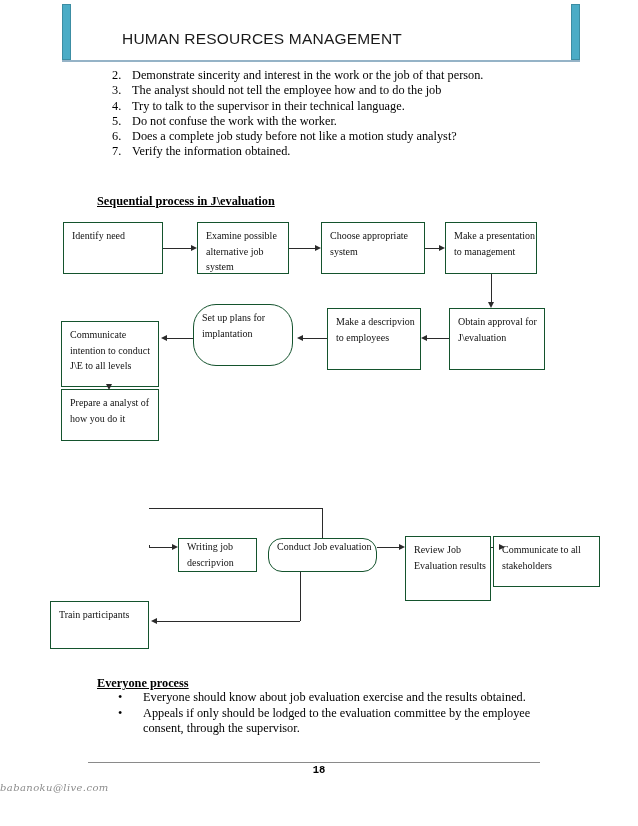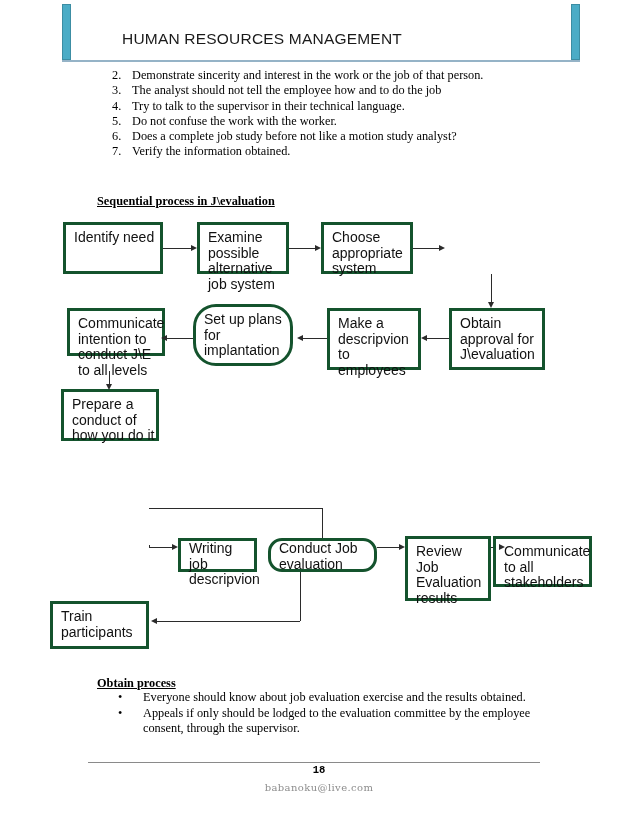--- a/index.html
+++ b/index.html
@@ -76,24 +76,24 @@
   #appeals-heading{ left: 97px;  top: 676px; }
 
   
   .flow {
     position: absolute;
     left: 0;
   }
   .fbox {
     position: absolute;
     box-sizing: border-box;
-    border: 3px solid #14532d;
+    border: 1px solid #14532d;
     background: #ffffff;
-    font-family: Liberation Sans, sans-serif;
-    font-size: 14px;
+    font-family: Liberation Serif, serif;
+    font-size: 10px;
     line-height: 15.5px;
     color: #111111;
     padding: 5px 0 0 8px;
     overflow: visible;
     z-index: 2;
   }
   .fbox.clip-low { padding-top: 0; }
   .line {
     position: absolute;
     background: #2b2b2b;
@@ -148,22 +148,22 @@
     width: 638px;
     text-align: center;
     font-family: Liberation Mono, monospace;
     font-weight: bold;
     font-size: 10.5px;
   }
   #footer-email {
     position: absolute;
     left: 0; top: 782px;
     width: 638px;
-    text-align: center;
     font-family: "DejaVu Serif", serif;
+    font-style: italic;
     font-size: 10px;
     color: #8d8d8d;
     letter-spacing: 0.4px;
   }
 </style>
 </head>
 <body>
 
 <div id="page-header">
   <div class="header-bar-left"></div>
@@ -206,50 +206,51 @@
   <div class="fbox" style="left:63px; top:222px; width:100px; height:52px;">Identify need</div>
 
   <div class="line h" style="left:163px; top:248px; width:28px;"></div>
   <div class="arrow right" style="left:191px; top:244.5px;"></div>
 
   <div class="fbox" style="left:197px; top:222px; width:92px; height:52px;">Examine possible alternative job system</div>
 
   <div class="line h" style="left:289px; top:248px; width:26px;"></div>
   <div class="arrow right" style="left:315px; top:244.5px;"></div>
 
-  <div class="fbox" style="left:321px; top:222px; width:92px; height:52px;">Choose appropriate system</div>
+  <div class="fbox" style="left:321px; top:222px; width:104px; height:52px;">Choose appropriate system</div>
 
   <div class="line h" style="left:413px; top:248px; width:26px;"></div>
   <div class="arrow right" style="left:439px; top:244.5px;"></div>
 
+  <div class="fbox" style="left:445px; top:222px; width:92px; height:52px;">Make a presentation to management</div>
 
   <div class="line v" style="left:491px; top:274px; height:28px;"></div>
   <div class="arrow down" style="left:487.5px; top:302px;"></div>
 
   <div class="fbox" style="left:449px; top:308px; width:96px; height:62px;">Obtain approval for J\evaluation</div>
 
   <div class="line h" style="left:427px; top:338px; width:22px;"></div>
   <div class="arrow left" style="left:421px; top:334.5px;"></div>
 
   <div class="fbox" style="left:327px; top:308px; width:94px; height:62px;">Make a descripvion to employees</div>
 
   <div class="line h" style="left:303px; top:338px; width:24px;"></div>
   <div class="arrow left" style="left:297px; top:334.5px;"></div>
 
   <div class="fbox" style="left:193px; top:304px; width:100px; height:62px;border-radius:23px;">Set up plans for implantation</div>
 
   <div class="line h" style="left:167px; top:338px; width:26px;"></div>
   <div class="arrow left" style="left:161px; top:334.5px;"></div>
 
-  <div class="fbox" style="left:61px; top:308px; width:98px; height:48px;margin-left:6px;">Communicate intention to conduct J\E to all levels</div>
+  <div class="fbox" style="left:61px; top:321px; width:98px; height:66px;">Communicate intention to conduct J\E to all levels</div>
 
   <div class="line v" style="left:109px; top:371px; height:13px;"></div>
   <div class="arrow down" style="left:105.5px; top:384px;"></div>
 
-  <div class="fbox" style="left:61px; top:389px; width:98px; height:52px;">Prepare a conduct of how you do it</div>
+  <div class="fbox" style="left:61px; top:389px; width:98px; height:52px;">Prepare a analyst of how you do it</div>
 </div>
 
 <div class="flow" id="flow-implementation" style="top:0; width:638px; height:826px; pointer-events:none;">
 
 
   <div class="line v" style="left:149px; top:545px; height:2px;"></div>
   <div class="line h" style="left:149px; top:547px; width:23px;"></div>
   <div class="arrow right" style="left:172px; top:543.5px;"></div>
 
   <div class="line h" style="left:149px; top:508px; width:174px;"></div>
@@ -260,30 +261,30 @@
   <div class="fbox clip-low" style="left:268px; top:538px; width:109px; height:34px;border-radius:14px;">Conduct Job evaluation</div>
 
   <div class="line h" style="left:377px; top:547px; width:22px;"></div>
   <div class="arrow right" style="left:399px; top:543.5px;"></div>
 
   <div class="fbox" style="left:405px; top:536px; width:86px; height:65px;">Review Job Evaluation results</div>
 
   <div class="line h" style="left:491px; top:547px; width:8px;"></div>
   <div class="arrow right" style="left:499px; top:543.5px;"></div>
 
-  <div class="fbox" style="left:493px; top:536px; width:99px; height:51px;">Communicate to all stakeholders</div>
+  <div class="fbox" style="left:493px; top:536px; width:107px; height:51px;">Communicate to all stakeholders</div>
 
   <div class="line v" style="left:300px; top:572px; height:49px;"></div>
   <div class="line h" style="left:157px; top:621px; width:143px;"></div>
   <div class="arrow left" style="left:151px; top:617.5px;"></div>
 
   <div class="fbox" style="left:50px; top:601px; width:99px; height:48px;">Train participants</div>
 </div>
 
-<div id="appeals-heading" class="section-heading">Obtain process</div>
+<div id="appeals-heading" class="section-heading">Everyone process</div>
 
 <div id="appeals-list">
   <div class="bullet-row">
     <span class="bullet-dot">•</span>
     <span class="bullet-text">Everyone should know about job evaluation exercise and the results obtained.</span>
   </div>
   <div class="bullet-row">
     <span class="bullet-dot">•</span>
     <span class="bullet-text">Appeals if only should be lodged to the evaluation committee by the employee consent, through the supervisor.</span>
   </div>

